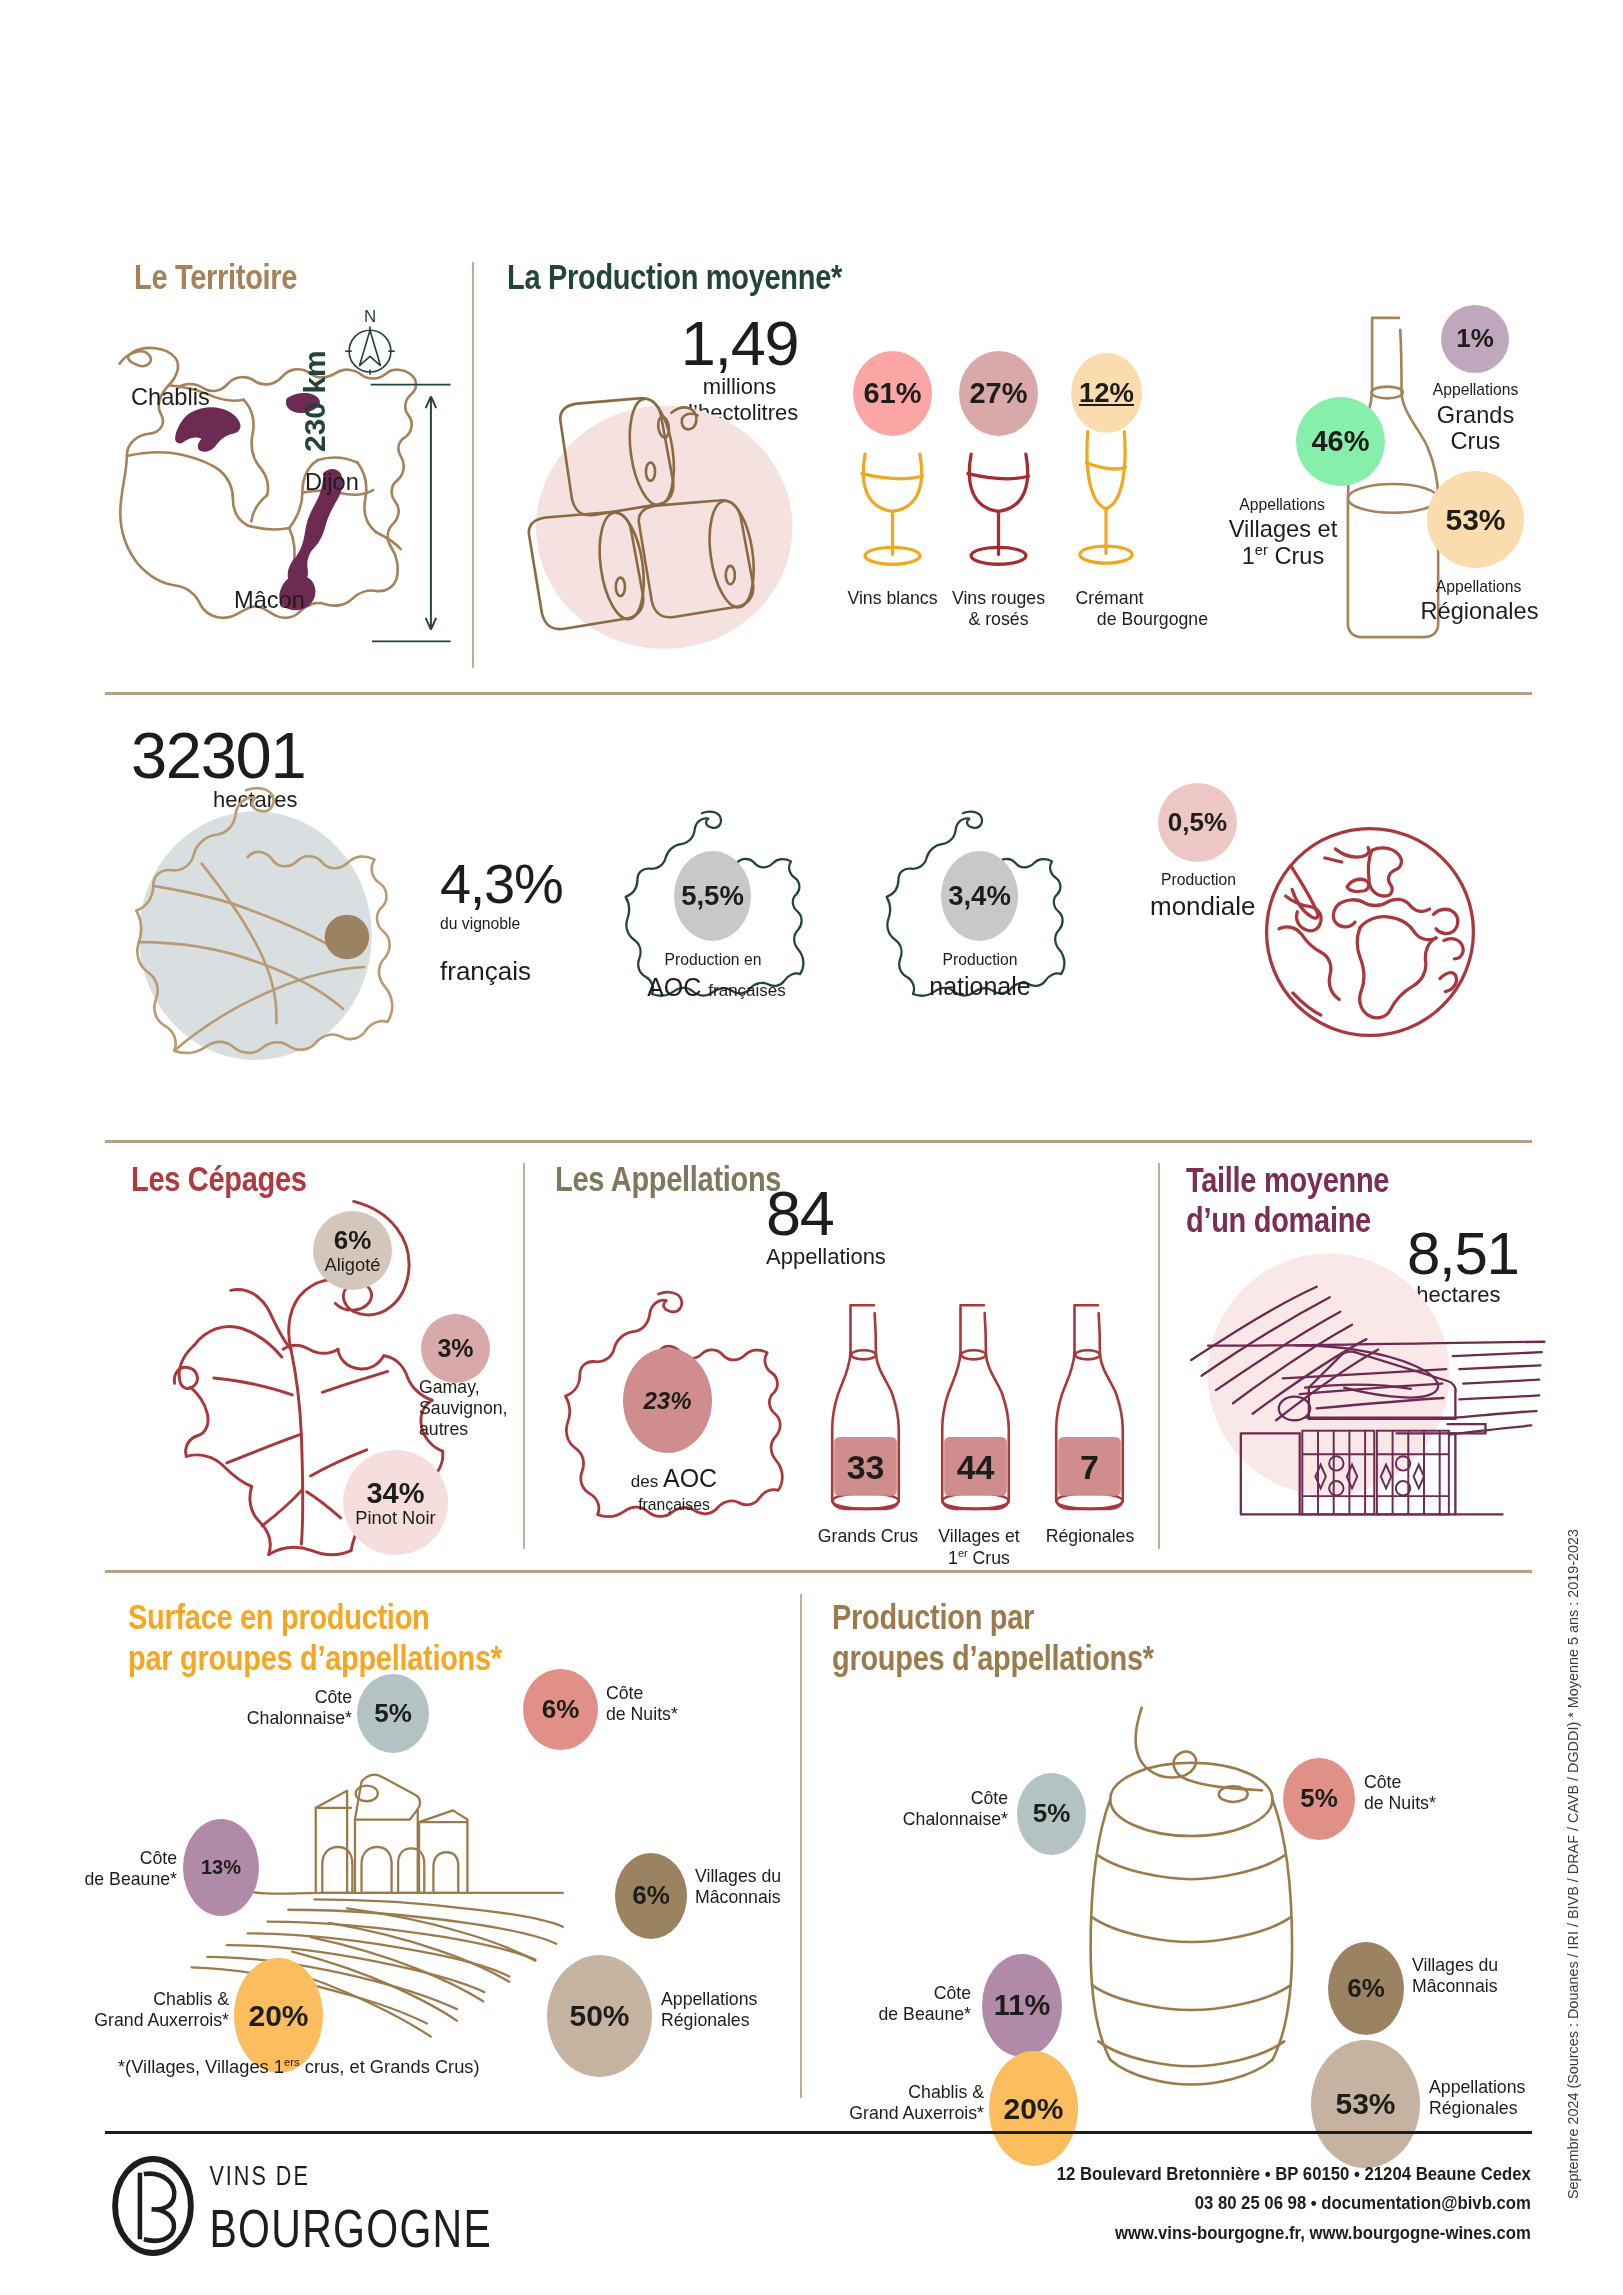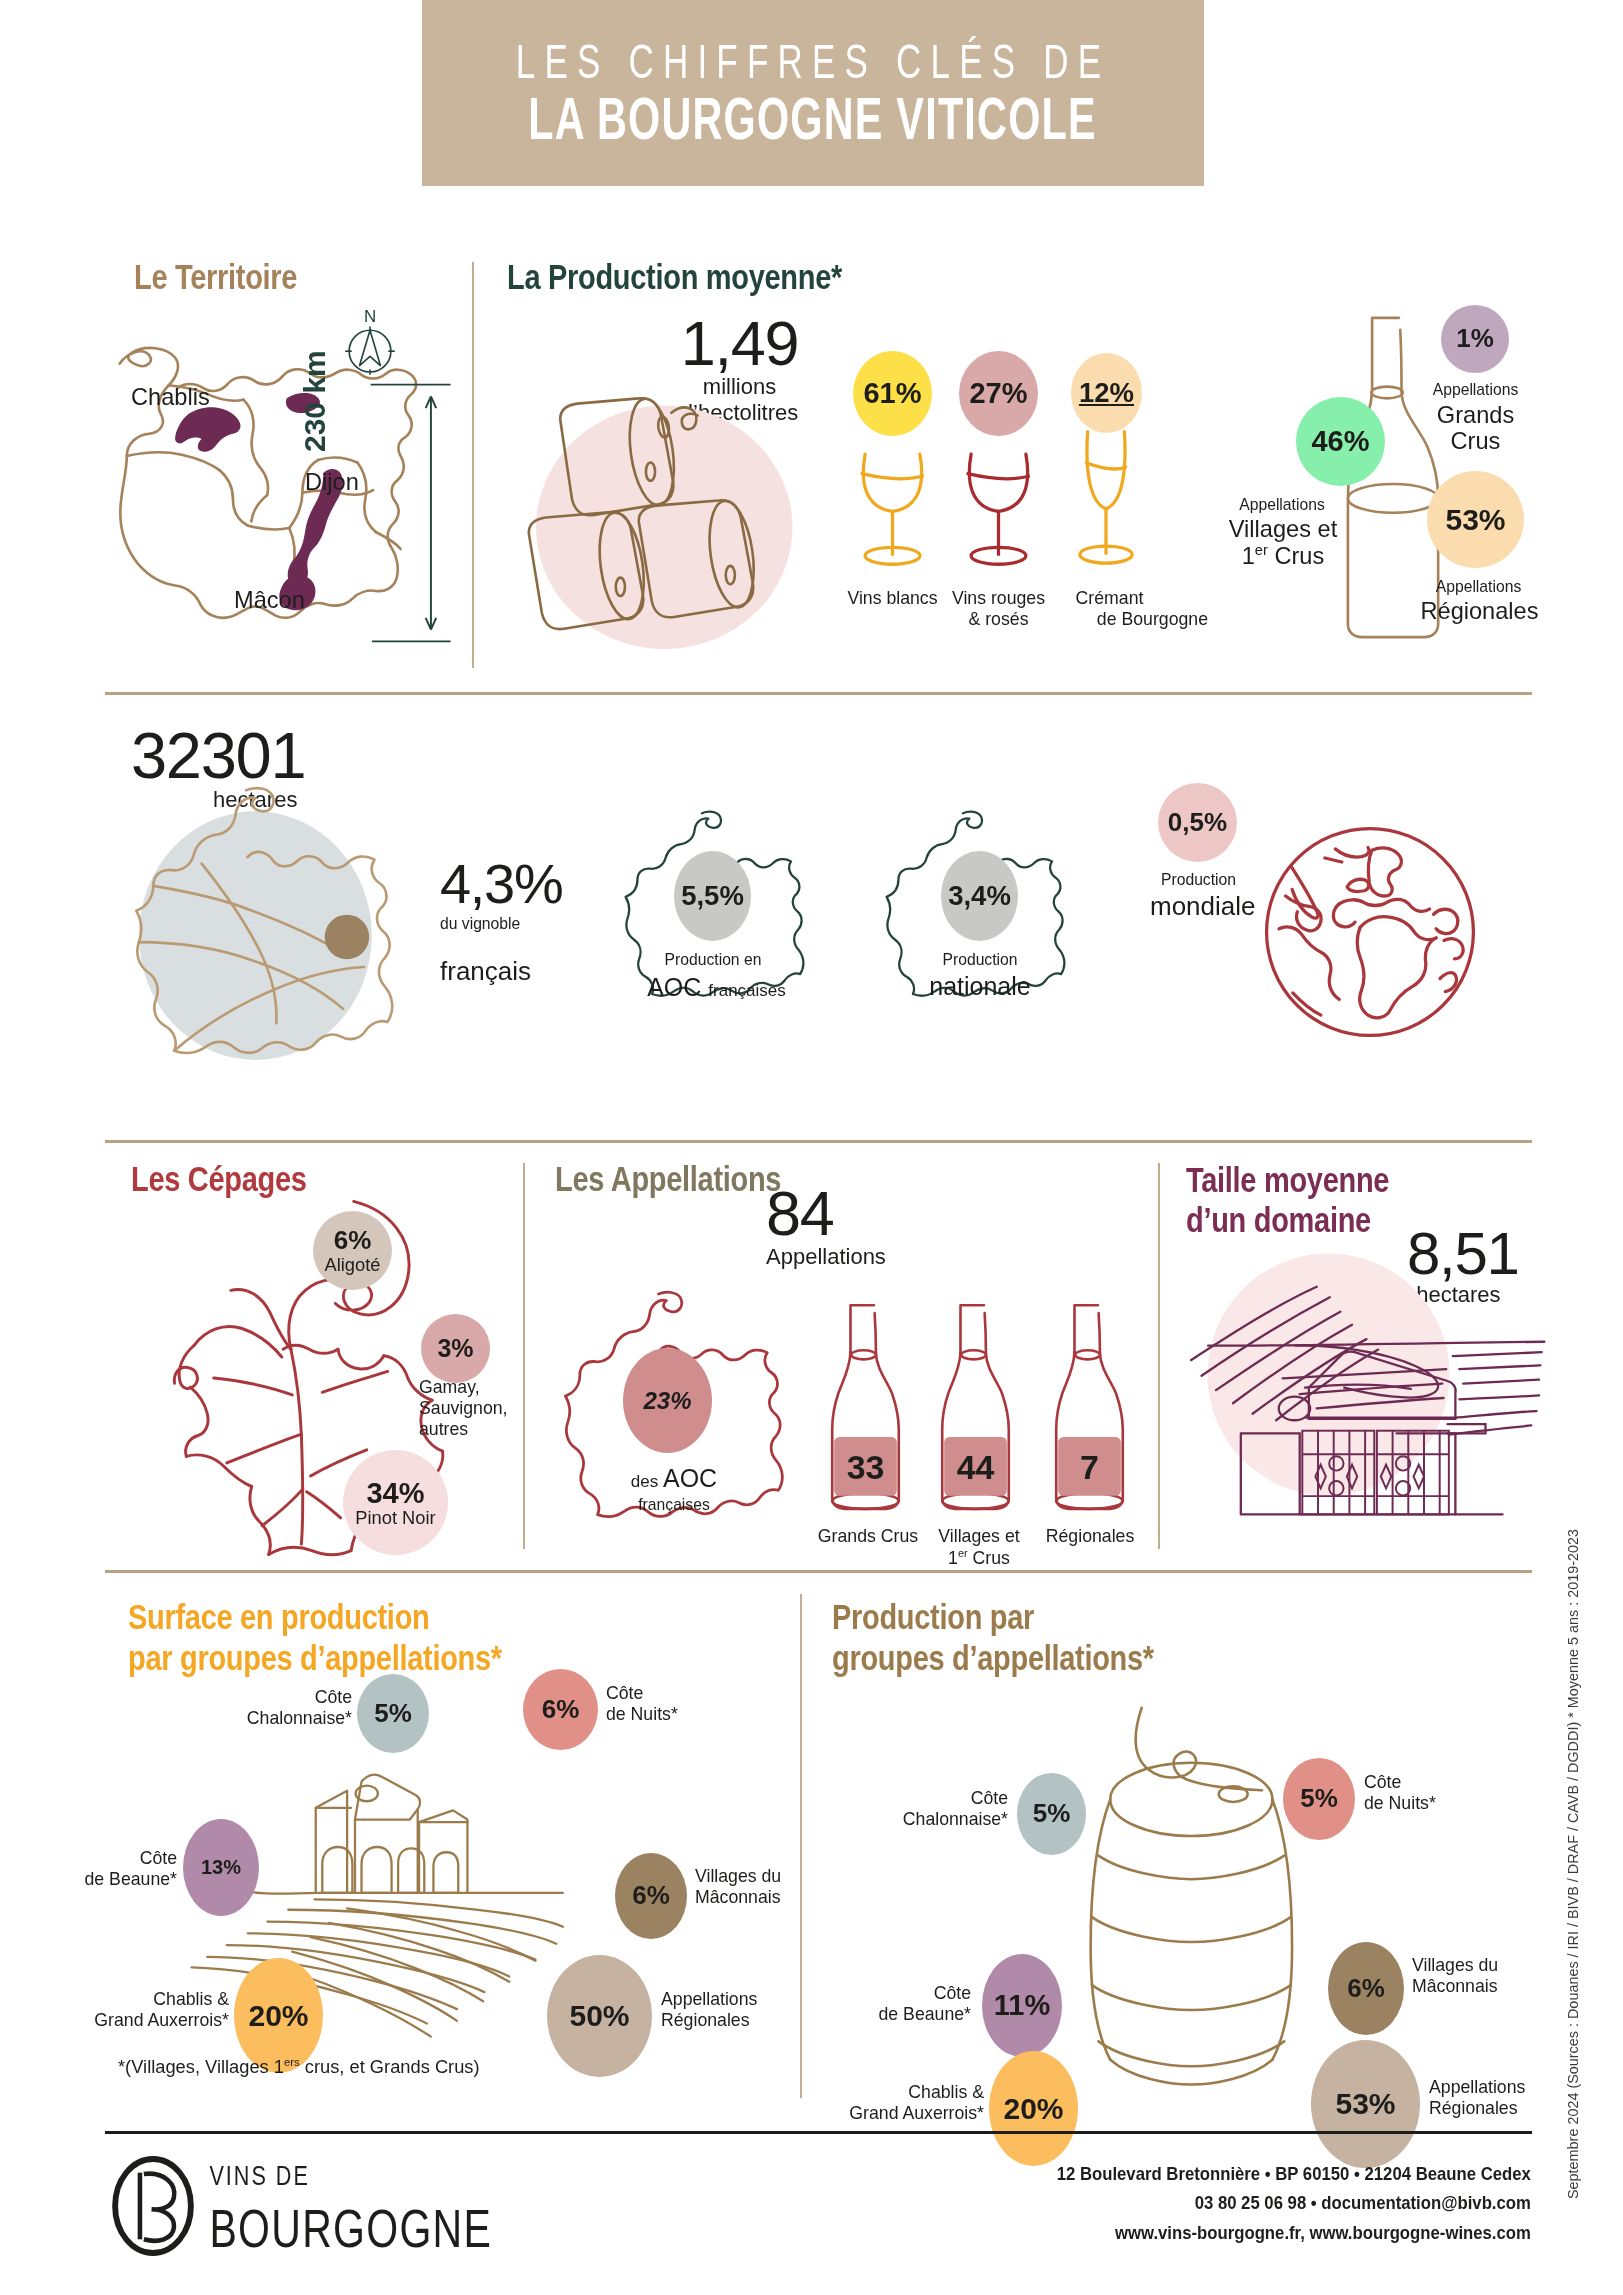--- a/index.html
+++ b/index.html
@@ -59,24 +59,20 @@
     transform-origin:left top;transform:rotate(-90deg) translateX(-772px);
     font-size:14.4px;color:#3c3c3b;white-space:nowrap;
   }
   sup{font-size:0.62em;vertical-align:super;}
 </style>
 </head>
 <body>
 
 <div class="page">
 
-  <div class="header-band">
-    <div class="header-line1">LES CHIFFRES CLÉS DE</div>
-    <div class="header-line2">LA BOURGOGNE VITICOLE</div>
-  </div>
 
   <div class="sect-title" style="position:absolute;left:134px;top:258px;color:#a6825a;">Le Territoire</div>
 
   <div style="position:absolute;left:98px;top:321px;">
     <svg width="452" height="308" viewBox="0 0 690 470">
       <g fill="none" stroke="#a6825a" stroke-width="4" stroke-linecap="round" stroke-linejoin="round">
         <path d="M33 65 C45 48,68 40,78 52 C86 62,74 72,62 68 C48 63,40 56,52 48 C72 36,105 40,118 56
                  C128 69,118 88,108 98 C96 110,88 128,96 142 C104 156,96 170,78 172 C60 174,44 186,44 206
                  C44 232,34 262,34 292 C34 322,44 350,62 372 C80 392,100 402,120 404 C136 406,150 418,156 432
                  C164 448,182 456,200 452 C214 449,224 438,236 436 C250 434,260 444,272 450 C286 456,300 452,310 442
@@ -168,21 +164,21 @@
         <ellipse cx="160" cy="264" rx="32" ry="82" transform="rotate(-8 160 264)"></ellipse>
         <ellipse cx="158" cy="296" rx="7" ry="14"></ellipse>
         <path d="M186 196 C186 182,196 174,212 172 L308 164 C326 162,338 172,342 190 L360 288
                  C364 308,356 322,338 326 L240 342 C222 345,210 336,206 318 Z"></path>
         <ellipse cx="328" cy="246" rx="32" ry="82" transform="rotate(-8 328 246)"></ellipse>
         <ellipse cx="326" cy="278" rx="7" ry="14"></ellipse>
       </g>
     </svg>
   </div>
 
-  <div class="bubble" style="left:853px;top:351px;width:79px;height:85px;background:#fde047;">
+  <div class="bubble" style="left:853px;top:351px;width:79px;height:85px;background:#fca5a5;">
     <span class="pct" style="font-size:29px;">61%</span>
   </div>
   <div style="position:absolute;left:856px;top:450px;">
     <svg width="73" height="119" viewBox="0 0 112 182">
       <g fill="none" stroke="#f0a81e" stroke-width="5" stroke-linecap="round">
         <path d="M14 6 C6 50,14 88,56 94 C98 88,106 50,98 6"></path>
         <path d="M9 36 C34 42,70 48,102 40"></path>
         <line x1="56" y1="94" x2="56" y2="160"></line>
         <ellipse cx="56" cy="162" rx="42" ry="13"></ellipse>
       </g>

